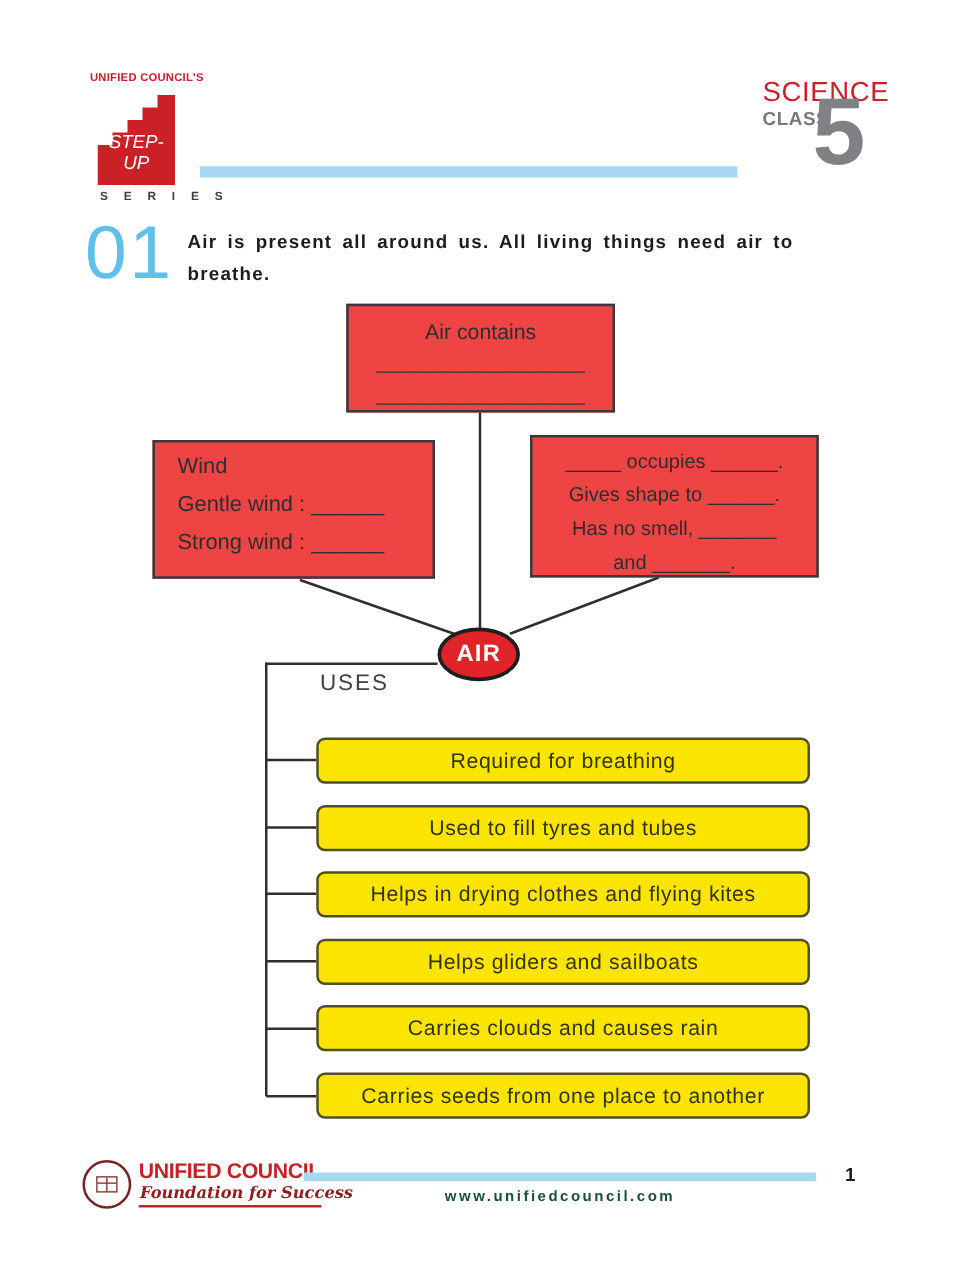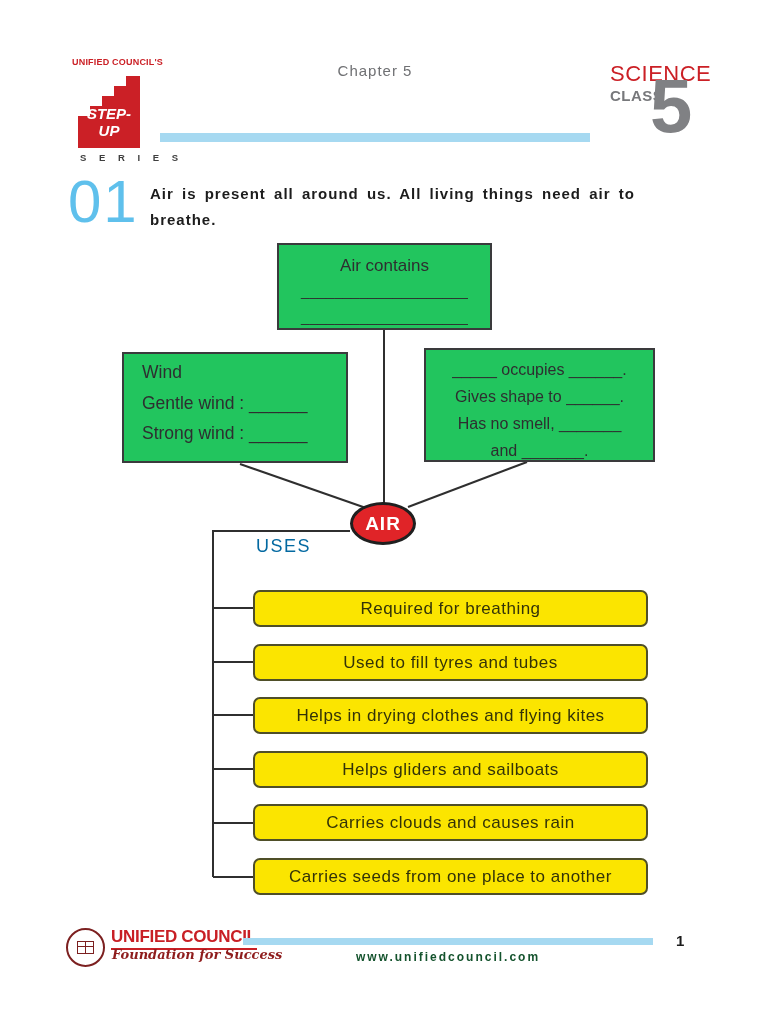--- a/index.html
+++ b/index.html
@@ -9,70 +9,70 @@
     position:relative; width:768px; height:1024px; background:#ffffff;
     margin:0 auto; overflow:hidden;
   }
   
   .brand-block { position:absolute; left:72px; top:57px; width:90px; text-align:center; }
   .brand-top { font-size:9px; font-weight:bold; color:#cb2026; letter-spacing:0.2px; white-space:nowrap; text-align:left; }
   .stair-wrap { position:relative; width:62px; height:78px; margin:3px 0 0 6px; }
   .stair-wrap svg { display:block; }
   .stepup-text {
     position:absolute; left:0; bottom:9px; width:62px; text-align:center;
-    color:#ffffff; font-weight:700; font-style:italic; font-size:15px; letter-spacing:0px;
+    color:#ffffff; font-weight:400; font-style:italic; font-size:15px; letter-spacing:0px;
   }
   .series-text { font-size:9.5px; font-weight:600; color:#3f3f3f; letter-spacing:5px; margin:4px 0 0 8px; text-align:left; white-space:nowrap; }
 
   .chapter-line { position:absolute; left:150px; top:62px; width:450px; text-align:center;
     font-size:15px; color:#6f7073; letter-spacing:1px; }
   .main-title { position:absolute; left:120px; top:86px; width:510px; text-align:center;
     font-size:27px; color:#77787b; letter-spacing:3px; white-space:nowrap; }
   .title-bar { position:absolute; left:160px; top:133px; width:430px; height:9px; background:#a6d9f1; }
 
   .subject-label { position:absolute; left:610px; top:61px; font-size:22px; font-weight:400; color:#cb2026; letter-spacing:0.5px; }
   .class-label { position:absolute; left:610px; top:87px; font-size:15px; font-weight:700; color:#77787b; letter-spacing:0.5px; }
   .class-number { position:absolute; left:650px; top:68px; font-size:76px; font-weight:700; color:#808184; line-height:76px; }
 
   
   .section-number { position:absolute; left:68px; top:170px; font-size:60px; color:#5fc0ec; letter-spacing:2px; line-height:64px; }
   .section-text { position:absolute; left:150px; top:181px; width:555px;
     font-size:15px; font-weight:bold; color:#1c1c1c; letter-spacing:1px; word-spacing:3px; line-height:1.75; }
 
   
   .diagram-lines { position:absolute; left:0; top:0; width:768px; height:1024px; pointer-events:none; }
-  .blue-box { position:absolute; background:#22c55e; border:2px solid #3a3a3c; color:#2e2e30; }
+  .blue-box { position:absolute; background:#ef4444; border:2px solid #3a3a3c; color:#2e2e30; }
   .box-air-contains { left:277px; top:243px; width:215px; height:87px; text-align:center; font-size:17px; }
   .box-air-contains .bx-title { margin-top:11px; }
   .box-air-contains .bx-blank { margin-top:4px; font-size:15px; line-height:22px; letter-spacing:0; color:#2e2e30; }
   .box-wind { left:122px; top:352px; width:226px; height:111px; font-size:17.5px; padding:3px 0 0 18px; line-height:1.75; }
   .box-props { left:424px; top:348px; width:231px; height:114px; font-size:16px; text-align:center; padding-top:7px; line-height:1.68; }
 
   .air-node { position:absolute; left:350px; top:502px; width:66px; height:43px;
     background:#e02428; border:3px solid #1f1f1f; border-radius:50%;
     display:flex; align-items:center; justify-content:center;
     color:#ffffff; font-weight:800; font-size:19px; letter-spacing:1px; }
 
-  .uses-label { position:absolute; left:256px; top:536px; font-size:18px; color:#0369a1; letter-spacing:1.5px; }
+  .uses-label { position:absolute; left:256px; top:536px; font-size:18px; color:#404040; letter-spacing:1.5px; }
 
   .use-box { position:absolute; left:253px; width:395px; height:37px;
     background:#fbe500; border:2.5px solid #4f4f28; border-radius:7px;
     display:flex; align-items:center; justify-content:center;
     font-size:17px; color:#333308; letter-spacing:0.5px; }
   .use-0 { top:590px; } .use-1 { top:644px; } .use-2 { top:697px; }
   .use-3 { top:751px; } .use-4 { top:804px;text-align:right; } .use-5 { top:858px; }
 
   
   .seal { position:absolute; left:66px; top:928px; width:39px; height:39px; border:2px solid #7c2020; border-radius:50%;
     display:flex; align-items:center; justify-content:center; }
   .seal .globe { width:17px; height:13px; border:1.5px solid #7c2020; position:relative; }
   .seal .globe:before { content:""; position:absolute; left:0; top:4px; width:100%; height:0; border-top:1px solid #7c2020; }
   .seal .globe:after { content:""; position:absolute; left:7px; top:0; height:100%; width:0; border-left:1px solid #7c2020; }
   .footer-org { position:absolute; left:111px; top:927px; font-size:17px; font-weight:800; color:#c81f25; letter-spacing:-0.3px;
-    border-bottom:2px solid #c81f25; padding-bottom:1px; white-space:nowrap;text-align:center; }
+    border-bottom:2px solid #c81f25; padding-bottom:17px; white-space:nowrap;text-align:center; }
   .footer-tagline { position:absolute; left:112px; top:947px; font-family:"DejaVu Serif", serif; font-style:italic; font-weight:bold;
     font-size:13px; color:#8f1d1d; white-space:nowrap; }
   .footer-bar { position:absolute; left:243px; top:938px; width:410px; height:7px; background:#a6d9f1; }
   .footer-url { position:absolute; left:243px; top:950px; width:410px; text-align:center;
     font-size:12px; font-weight:700; color:#14532d; letter-spacing:2px; }
   .page-number { position:absolute; left:676px; top:932px; font-size:15px; font-weight:bold; color:#1c1c1c; }
 </style>
 </head>
 <body>
 
@@ -82,21 +82,20 @@
     <div class="brand-top">UNIFIED COUNCIL'S</div>
     <div class="stair-wrap">
       <svg width="62" height="78" viewBox="0 0 62 78">
         <path d="M0,78 L0,46 L12,46 L12,36 L24,36 L24,26 L36,26 L36,16 L48,16 L48,6 L62,6 L62,78 Z" fill="#cb2026"></path>
       </svg>
       <div class="stepup-text">STEP-UP</div>
     </div>
     <div class="series-text">S E R I E S</div>
   </div>
 
-  <div class="chapter-line">Chapter 5</div>
   <div class="title-bar"></div>
 
   <div class="subject-label">SCIENCE</div>
   <div class="class-label">CLASS</div>
   <div class="class-number">5</div>
 
   <div class="section-number">01</div>
   <div class="section-text">Air is present all around us. All living things need air to breathe.</div>
 
   <svg class="diagram-lines" viewBox="0 0 768 1024">

